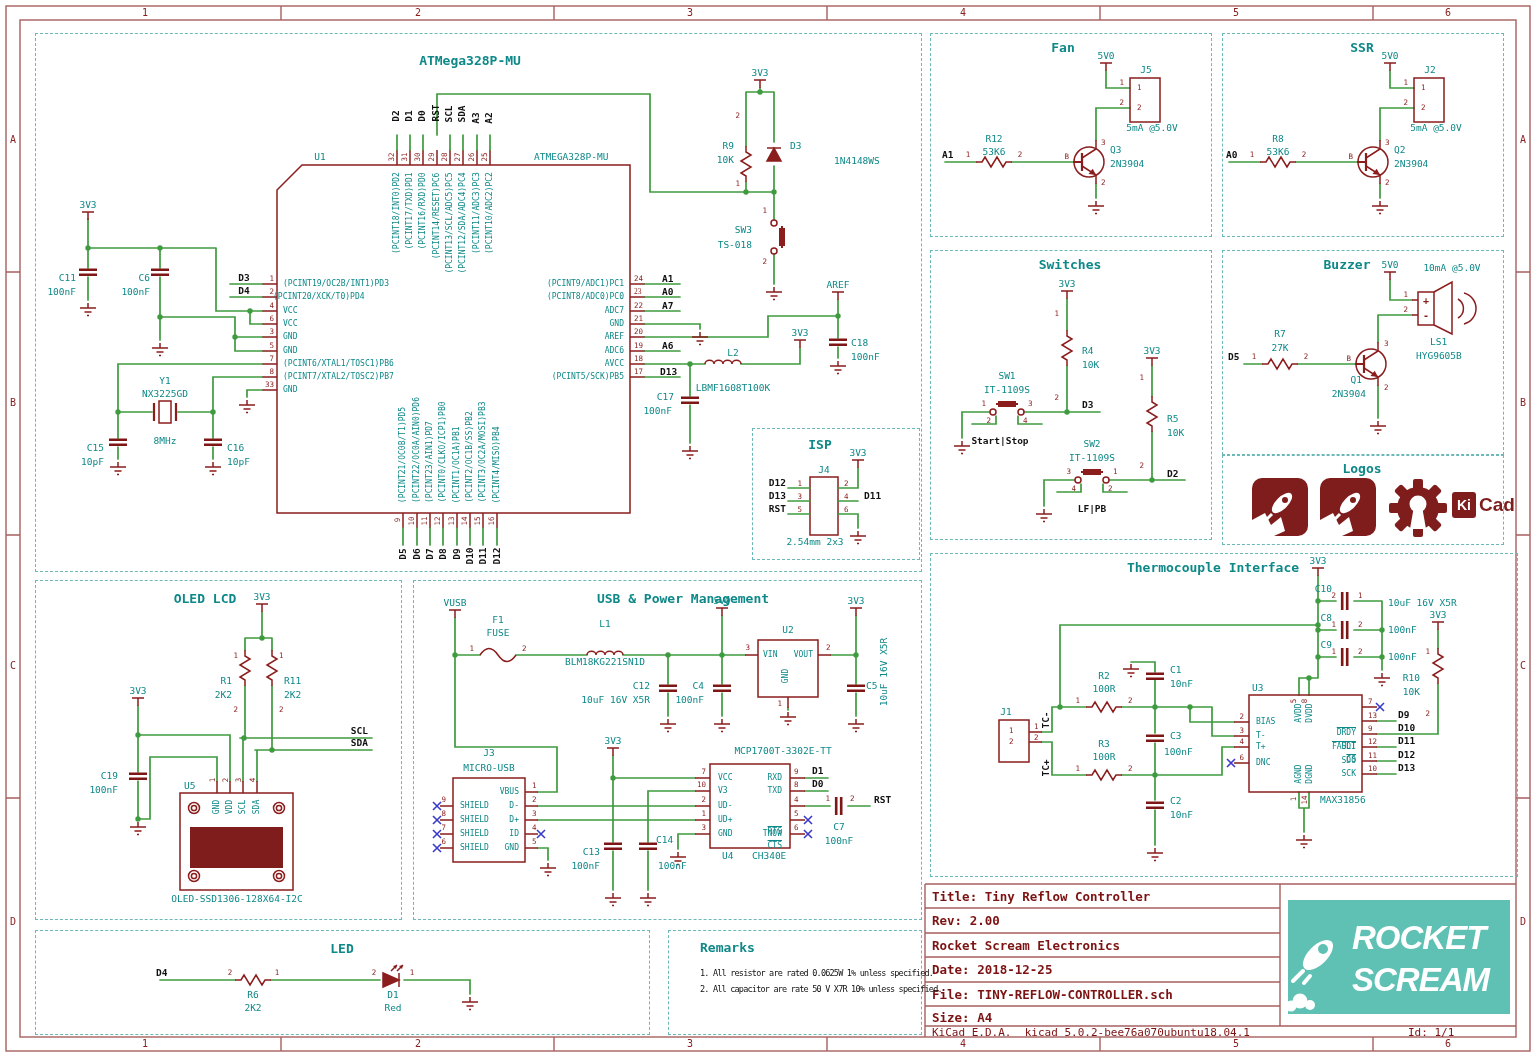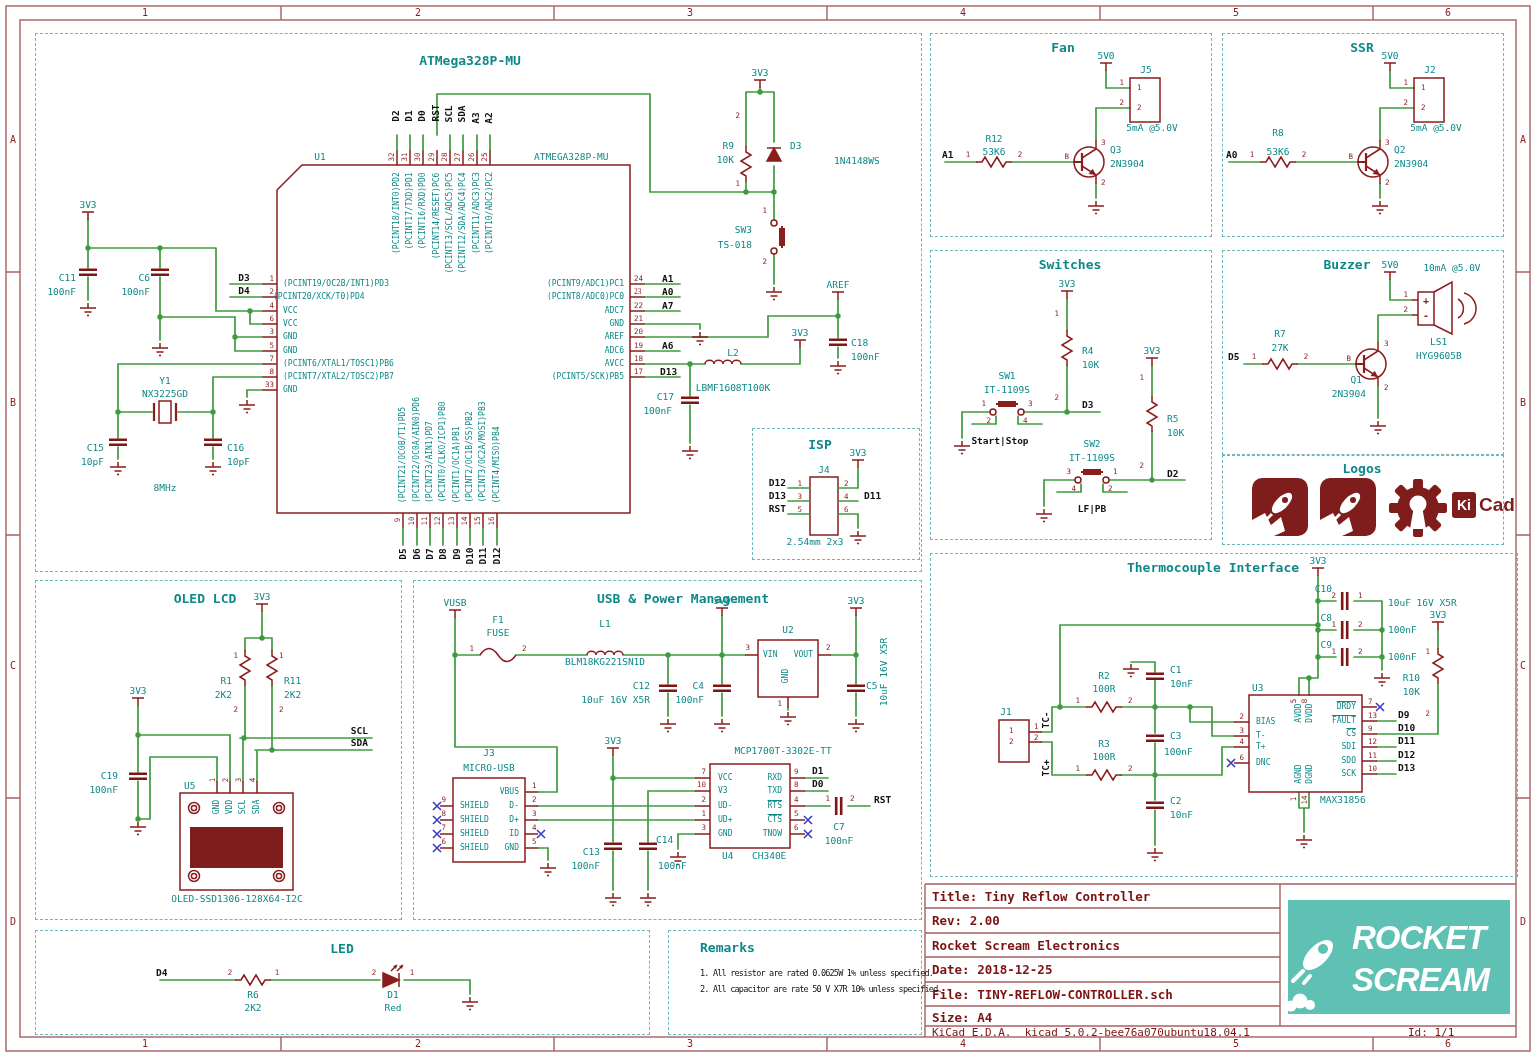--- a/index.html
+++ b/index.html
@@ -7,21 +7,21 @@
          font-family:"DejaVu Sans Mono",monospace;}
   #schsvg{position:absolute;left:0;top:0;}
   .secbox{position:absolute;border:1px dashed #6cb7b7;pointer-events:none;}
   .lab{position:absolute;white-space:pre;line-height:1;z-index:5;}
   .lf{font-size:10px;color:#8b2020;}
   .lt{font-size:9.5px;color:#0e8888;}
   .ls{font-size:8px;color:#0e8888;}
   .lk{font-size:9.5px;color:#111;font-weight:bold;}
   .lr{font-size:7.5px;color:#8b1d1d;}
   .lT{font-size:13px;color:#0e8888;font-weight:bold;}
-  .lO{font-size:8px;color:#0e8888;text-decoration:overline;}
+  .lO{font-size:8px;color:#0e8888;text-decoration:overline;margin-top:26px;}
   .ld{font-size:10px;color:#8b1d1d;font-weight:bold;}
   .tbl{position:absolute;font-size:12.5px;font-weight:bold;color:#7c1212;white-space:pre;
        transform:translate(0,-50%);z-index:5;}
   .tbn{position:absolute;font-size:11px;color:#7c1212;white-space:pre;transform:translate(0,-50%);z-index:5;}
   .lm{position:absolute;font-size:8.5px;letter-spacing:-0.8px;color:#111;white-space:pre;
       transform:translate(0,-50%);z-index:5;}
   .lw{position:absolute;font-family:"Liberation Sans",sans-serif;font-size:33px;font-weight:bold;
       font-style:italic;color:#fff;letter-spacing:-1px;transform:translate(0,-50%);z-index:6;}
   .lK{position:absolute;font-family:"Liberation Sans",sans-serif;font-size:14px;font-weight:bold;
       color:#fff;transform:translate(-50%,-50%);z-index:6;}
@@ -549,21 +549,21 @@
     <span class="lab lk" style="left: 483px; top: 556px; transform: translate(-50%, -50%) rotate(-90deg);">D11</span>
     <span class="lab lk" style="left: 497px; top: 556px; transform: translate(-50%, -50%) rotate(-90deg);">D12</span>
     <span class="lab lk" style="left: 244px; top: 278px; transform: translate(-50%, -50%);">D3</span>
     <span class="lab lk" style="left: 244px; top: 291px; transform: translate(-50%, -50%);">D4</span>
     <span class="lab lt" style="left: 76px; top: 278px; transform: translate(-100%, -50%);">C11</span>
     <span class="lab lt" style="left: 76px; top: 292px; transform: translate(-100%, -50%);">100nF</span>
     <span class="lab lt" style="left: 150px; top: 278px; transform: translate(-100%, -50%);">C6</span>
     <span class="lab lt" style="left: 150px; top: 292px; transform: translate(-100%, -50%);">100nF</span>
     <span class="lab lt" style="left: 165px; top: 381px; transform: translate(-50%, -50%);">Y1</span>
     <span class="lab lt" style="left: 165px; top: 394px; transform: translate(-50%, -50%);">NX3225GD</span>
-    <span class="lab lt" style="left: 165px; top: 441px; transform: translate(-50%, -50%); margin-top: 47px;">8MHz</span>
+    <span class="lab lt" style="left: 165px; top: 441px; transform: translate(-50%, -50%);">8MHz</span>
     <span class="lab lt" style="left: 104px; top: 448px; transform: translate(-100%, -50%);">C15</span>
     <span class="lab lt" style="left: 104px; top: 462px; transform: translate(-100%, -50%);">10pF</span>
     <span class="lab lt" style="left: 227px; top: 448px; transform: translate(0px, -50%);">C16</span>
     <span class="lab lt" style="left: 227px; top: 462px; transform: translate(0px, -50%);">10pF</span>
     <span class="lab lt" style="left: 734px; top: 146px; transform: translate(-100%, -50%);">R9</span>
     <span class="lab lt" style="left: 734px; top: 160px; transform: translate(-100%, -50%);">10K</span>
     <span class="lab lr" style="left: 740px; top: 116px; transform: translate(-100%, -50%);">2</span>
     <span class="lab lr" style="left: 740px; top: 184px; transform: translate(-100%, -50%);">1</span>
     <span class="lab lt" style="left: 790px; top: 146px; transform: translate(0px, -50%);">D3</span>
     <span class="lab lt" style="left: 786px; top: 161px; transform: translate(0px, -50%); margin-left: 48px;">1N4148WS</span>
@@ -700,21 +700,21 @@
     <span class="lab lr" style="left: 1101px; top: 143px; transform: translate(0px, -50%);">3</span>
     <span class="lab lr" style="left: 1101px; top: 183px; transform: translate(0px, -50%);">2</span>
     <span class="lab lt" style="left: 1146px; top: 70px; transform: translate(-50%, -50%);">J5</span>
     <span class="lab lr" style="left: 1124px; top: 83px; transform: translate(-100%, -50%);">1</span>
     <span class="lab lr" style="left: 1124px; top: 103px; transform: translate(-100%, -50%);">2</span>
     <span class="lab lr" style="left: 1137px; top: 88px; transform: translate(0px, -50%);">1</span>
     <span class="lab lr" style="left: 1137px; top: 108px; transform: translate(0px, -50%);">2</span>
     <span class="lab lt" style="left: 1152px; top: 128px; transform: translate(-50%, -50%);">5mA @5.0V</span>
     <span class="lab lk" style="left: 1226px; top: 155px; transform: translate(0px, -50%);">A0</span>
     <span class="lab lr" style="left: 1252px; top: 155px; transform: translate(-50%, -50%);">1</span>
-    <span class="lab lt" style="left: 1278px; top: 133px; transform: translate(-50%, -50%);">R8</span>
+    <span class="lab lt" style="left: 1278px; top: 139px; transform: translate(-50%, -50%);">R8</span>
     <span class="lab lt" style="left: 1278px; top: 152px; transform: translate(-50%, -50%);">53K6</span>
     <span class="lab lr" style="left: 1304px; top: 155px; transform: translate(-50%, -50%);">2</span>
     <span class="lab lr" style="left: 1353px; top: 157px; transform: translate(-100%, -50%);">B</span>
     <span class="lab lt" style="left: 1394px; top: 150px; transform: translate(0px, -50%);">Q2</span>
     <span class="lab lt" style="left: 1394px; top: 164px; transform: translate(0px, -50%);">2N3904</span>
     <span class="lab lr" style="left: 1385px; top: 143px; transform: translate(0px, -50%);">3</span>
     <span class="lab lr" style="left: 1385px; top: 183px; transform: translate(0px, -50%);">2</span>
     <span class="lab lt" style="left: 1430px; top: 70px; transform: translate(-50%, -50%);">J2</span>
     <span class="lab lr" style="left: 1408px; top: 83px; transform: translate(-100%, -50%);">1</span>
     <span class="lab lr" style="left: 1408px; top: 103px; transform: translate(-100%, -50%);">2</span>

